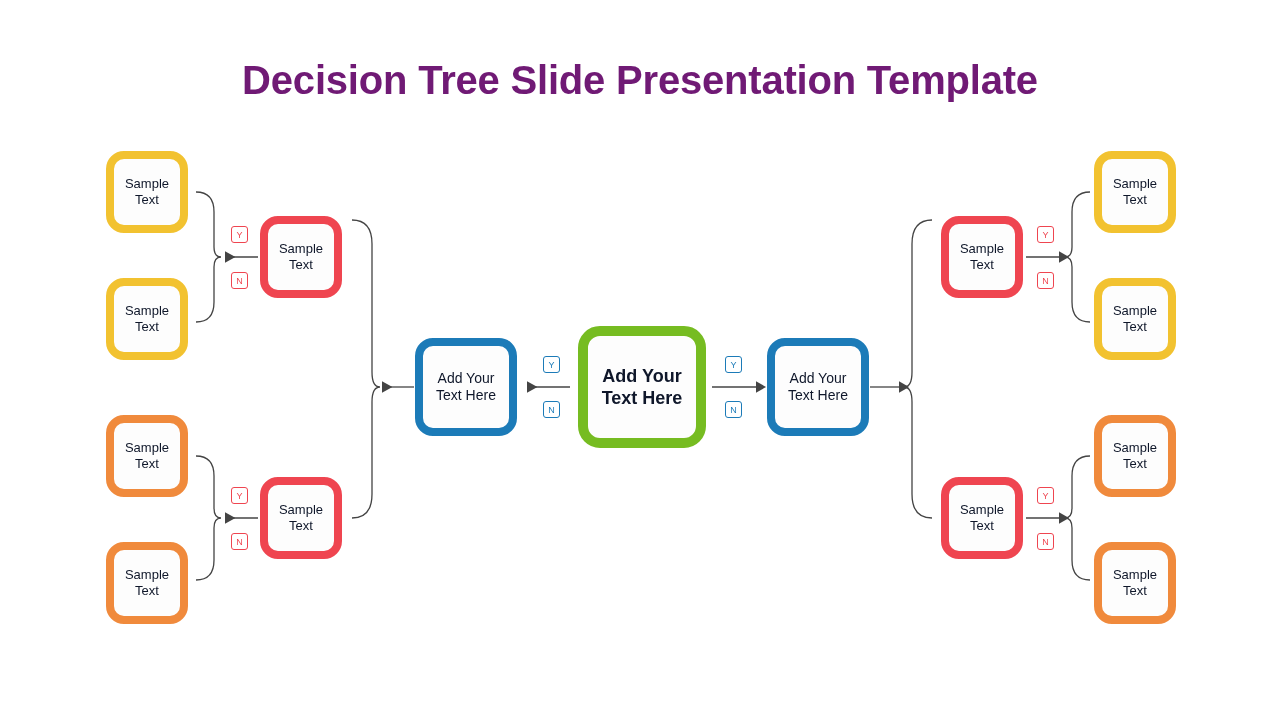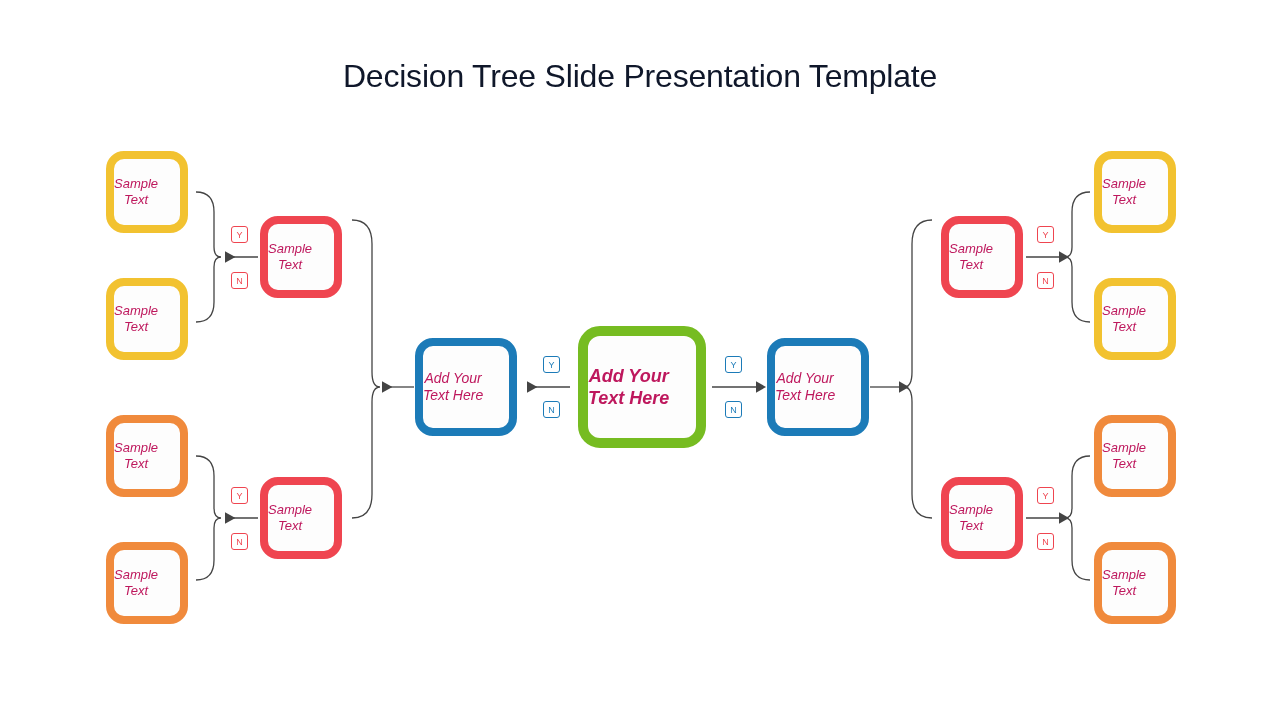--- a/index.html
+++ b/index.html
@@ -14,44 +14,44 @@
     background: #ffffff;
     overflow: hidden;
     font-family: "Liberation Sans", sans-serif;
   }
   #title {
     position: absolute;
     left: 0;
     top: 58px;
     width: 1280px;
     text-align: center;
-    font-size: 32px;
-    font-weight: normal;
-    color: #0f172a;
+    font-size: 40px;
+    font-weight: bold;
+    color: #701a75;
     letter-spacing: -0.2px;
     white-space: nowrap;
   }
   svg#wires {
     position: absolute;
     left: 0;
     top: 0;
     width: 1280px;
     height: 720px;
     pointer-events: none;
   }
   .node {
     position: absolute;
     box-sizing: border-box;
     background: #fdfdfd;
     display: flex;
     align-items: center;
+    justify-content: center;
     text-align: center;
-    color: #be185d;
+    color: #0f172a;
     line-height: 1.25;
-    font-style: italic;
   }
   .node span { display: block; }
   .n-leaf {
     width: 82px;
     height: 82px;
     border: 8px solid #F2C230;
     border-radius: 18px;
     font-size: 13px;
   }
   .n-leaf.orange { border-color: #F08A3C; }

